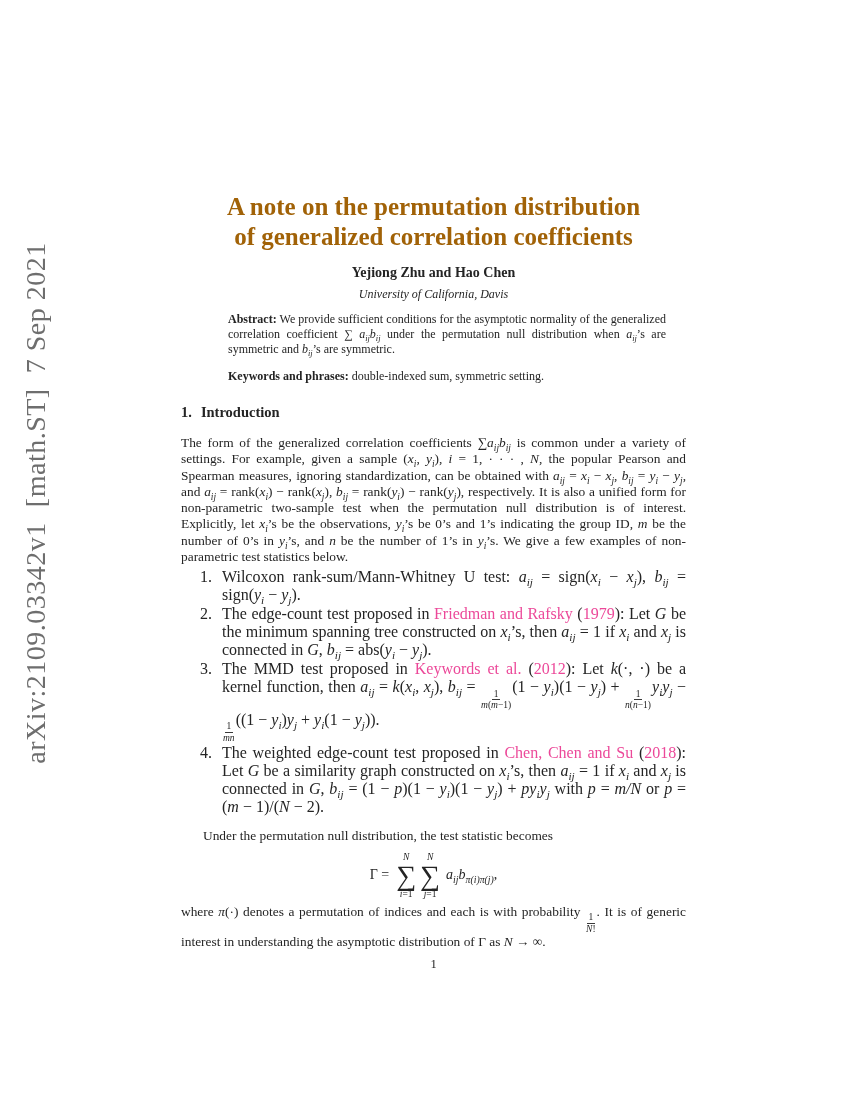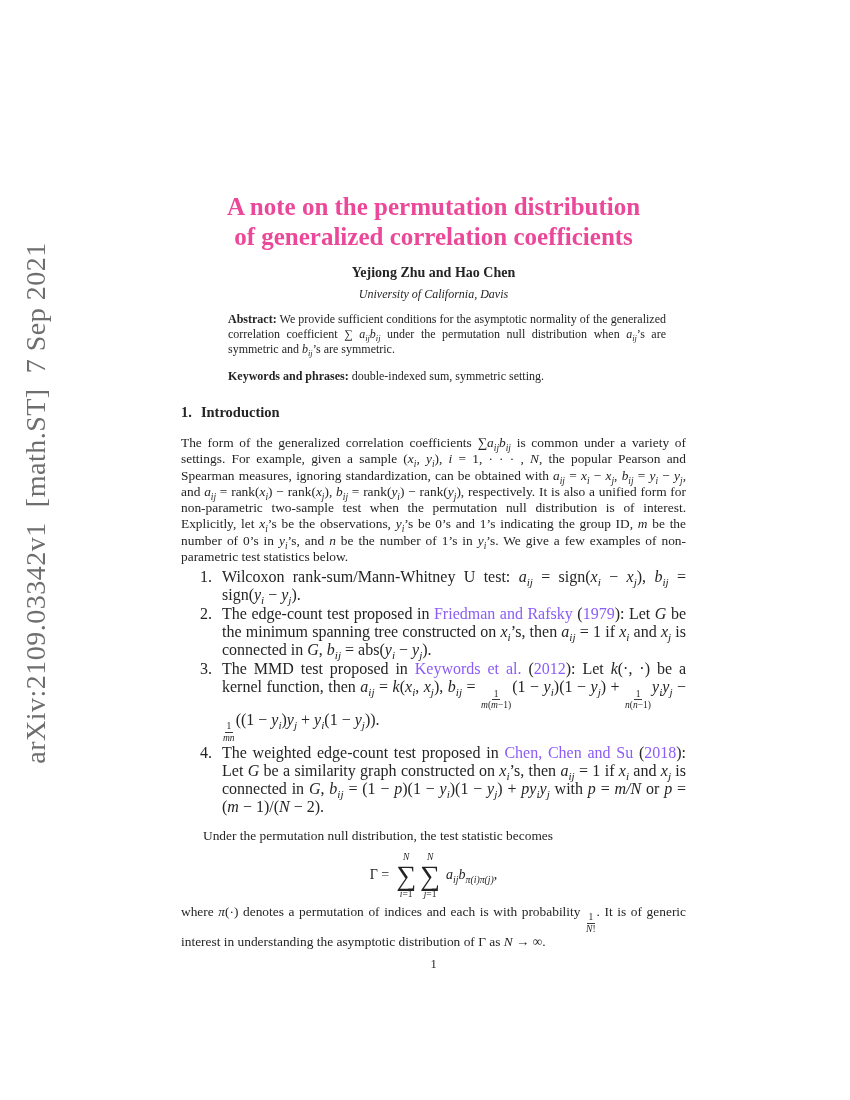--- a/index.html
+++ b/index.html
@@ -8,21 +8,21 @@
     font-family:"Liberation Serif","DejaVu Serif",serif;color:#242424;
   }
   
   .watermark{
     position:absolute;left:36px;top:503px;
     transform:translate(-50%,-50%) rotate(-90deg);
     font-size:28px;color:#6e6e6e;white-space:pre;letter-spacing:.5px;
   }
   
   .content{position:absolute;left:181px;top:192px;width:505px;}
-  .title{font-size:25px;font-weight:bold;text-align:center;line-height:30px;color:#ec4899;}
+  .title{font-size:25px;font-weight:bold;text-align:center;line-height:30px;color:#a16207;}
   .authors{margin-top:12px;font-size:14px;font-weight:bold;text-align:center;line-height:17px;}
   .affiliation{margin-top:6px;font-size:12px;font-style:italic;text-align:center;line-height:15px;}
   .absblock{margin:10px 20px 0 47px;font-size:12px;line-height:15px;text-align:justify;}
   .kwblock{margin:12px 20px 12px 47px;font-size:12px;line-height:15px;}
   .blabel{font-weight:bold;}
   .sechead{margin:20px 0 0 0;font-size:14.5px;font-weight:bold;line-height:17px;}
   .sechead .sectitle{margin-left:9px;}
   .body{font-size:13.4px;line-height:16.3px;text-align:justify;margin:0;}
   .p1{margin-top:14px;}
   .p2{margin-top:12px;text-indent:22px;}
@@ -36,21 +36,21 @@
   .eq-lhs,.eq-rhs{font-size:14px;}
   .eq-lhs{margin-right:5px;}
   .eq-rhs{margin-left:4px;}
   .sum{display:inline-flex;flex-direction:column;align-items:center;margin:0 2px;}
   .sum .lim{font-size:9.5px;line-height:10px;}
   .sum .sigma{font-size:28px;line-height:27px;}
   
   .frac{display:inline-flex;flex-direction:column;align-items:center;vertical-align:-0.45em;font-size:9.5px;line-height:1.12;margin:0 1px;}
   .frac .fn{border-bottom:0.8px solid #3a3a3a;padding:0 1.5px;}
   sub,sup{font-size:70%;line-height:0;}
-  .cite{color:#8b5cf6;cursor:pointer;}
+  .cite{color:#ec4899;cursor:pointer;}
   .pagenum{margin-top:6px;text-align:center;font-size:12.5px;}
 </style>
 </head>
 <body>
 
 <div class="page">
 
   <div class="watermark">arXiv:2109.03342v1  [math.ST]  7 Sep 2021</div>
 
   <div class="content">

